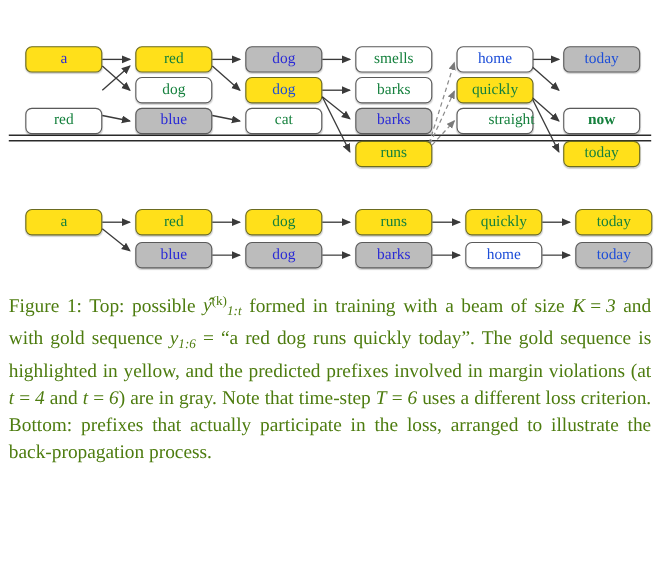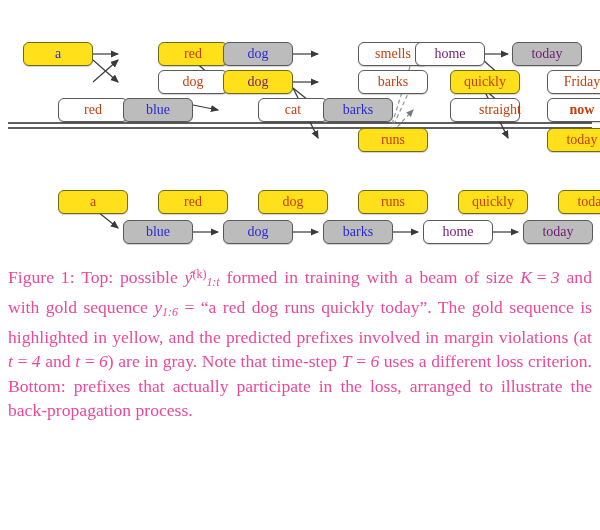--- a/index.html
+++ b/index.html
@@ -27,42 +27,42 @@
     font-size:14px;
     line-height:22px;
     text-align:center;
     color:#000;
     box-shadow:0 1px 1px rgba(0,0,0,0.18);
     z-index:3;
   }
   .node.yellow{background:#ffe01a;border-color:#6b6b20;}
   .node.gray{background:#bcbcbc;border-color:#5a5a5a;}
   .node.white{background:#ffffff;}
-  .node.red{color:#701a75;}
+  .node.red{color:#1d4ed8;}
   .node.blue{color:#2a2ad6;}
-  .node.black{color:#c2410c;margin-left:35px;}
+  .node.black{color:#15803d;}
 
   svg.edges{
     position:absolute;
     left:0;top:0;
     width:600px;height:262px;
     z-index:1;
   }
 
   #caption{
     position:absolute;
     left:8px;
     top:262px;
     width:584px;
     font-family:"Liberation Serif", serif;
     font-size:17.6px;
     line-height:24.6px;
     text-align:justify;
     text-justify:inter-word;
-    color:#ec4899;
+    color:#4d7c0f;
   }
   #caption .math{font-style:italic;}
   .sub{font-size:0.68em;vertical-align:-0.25em;}
   .sup{font-size:0.68em;vertical-align:0.45em;}
   .nowrap{white-space:nowrap;}
 </style>
 </head>
 <body>
 
 <div id="figure">
@@ -133,21 +133,20 @@
   <div class="node white black" style="left:223px;top:98px;">cat</div>
   <div class="node white black" style="left:323px;top:70px;">barks</div>
   <div class="node gray blue" style="left:323px;top:98px;">barks</div>
   <div class="node yellow black" style="left:323px;top:128px;">runs</div>
 
   <div class="node white red" style="left:415px;top:42px;">home</div>
   <div class="node yellow black" style="left:415px;top:70px;">quickly</div>
   <div class="node white black" style="left:415px;top:98px;padding-left:28px;">straight</div>
 
   <div class="node gray red" style="left:512px;top:42px;">today</div>
-  <div class="node white black" style="left:512px;top:70px;">Friday</div>
   <div class="node white black" style="left:512px;top:98px;font-weight:bold;">now</div>
   <div class="node yellow black" style="left:512px;top:128px;">today</div>
 
   <div class="node yellow black" style="left:23px;top:190px;">a</div>
 
   <div class="node yellow black" style="left:123px;top:190px;">red</div>
   <div class="node gray blue" style="left:123px;top:220px;">blue</div>
 
   <div class="node yellow black" style="left:223px;top:190px;">dog</div>
   <div class="node gray blue" style="left:223px;top:220px;">dog</div>

